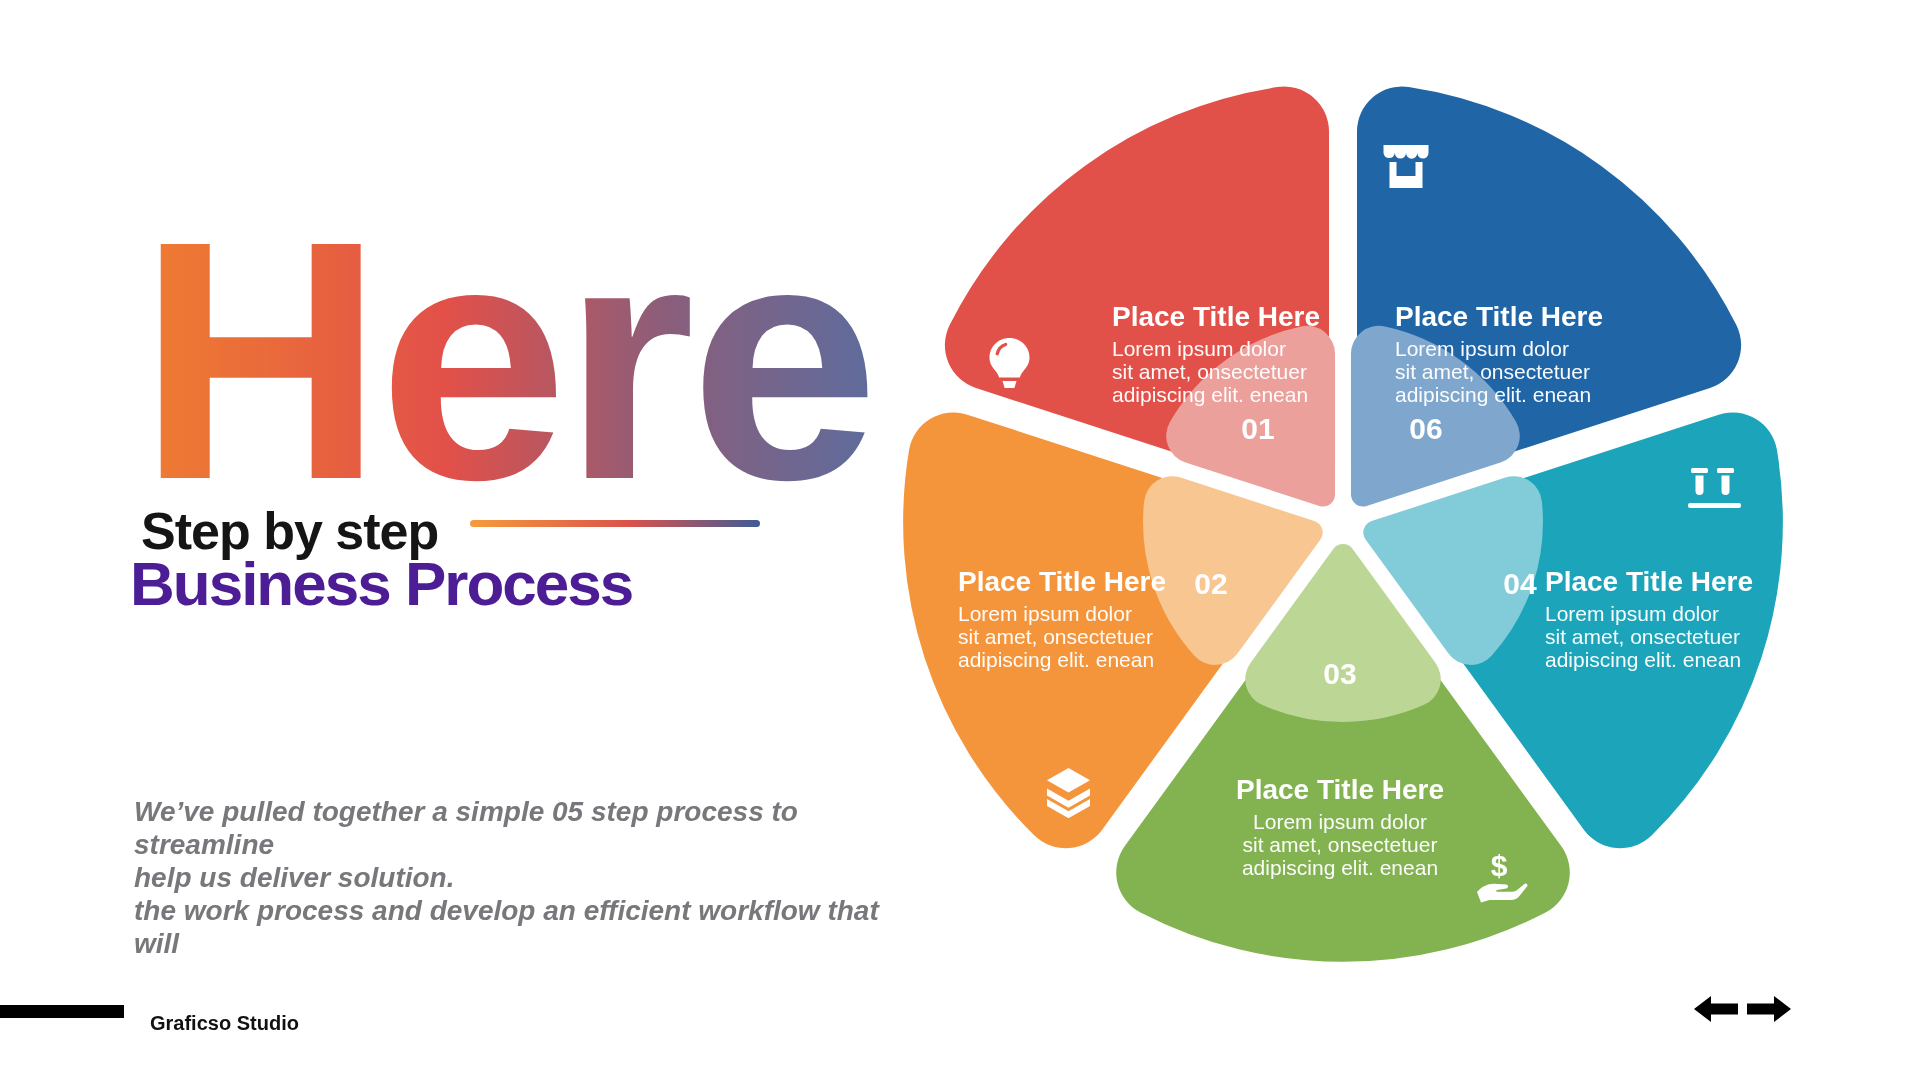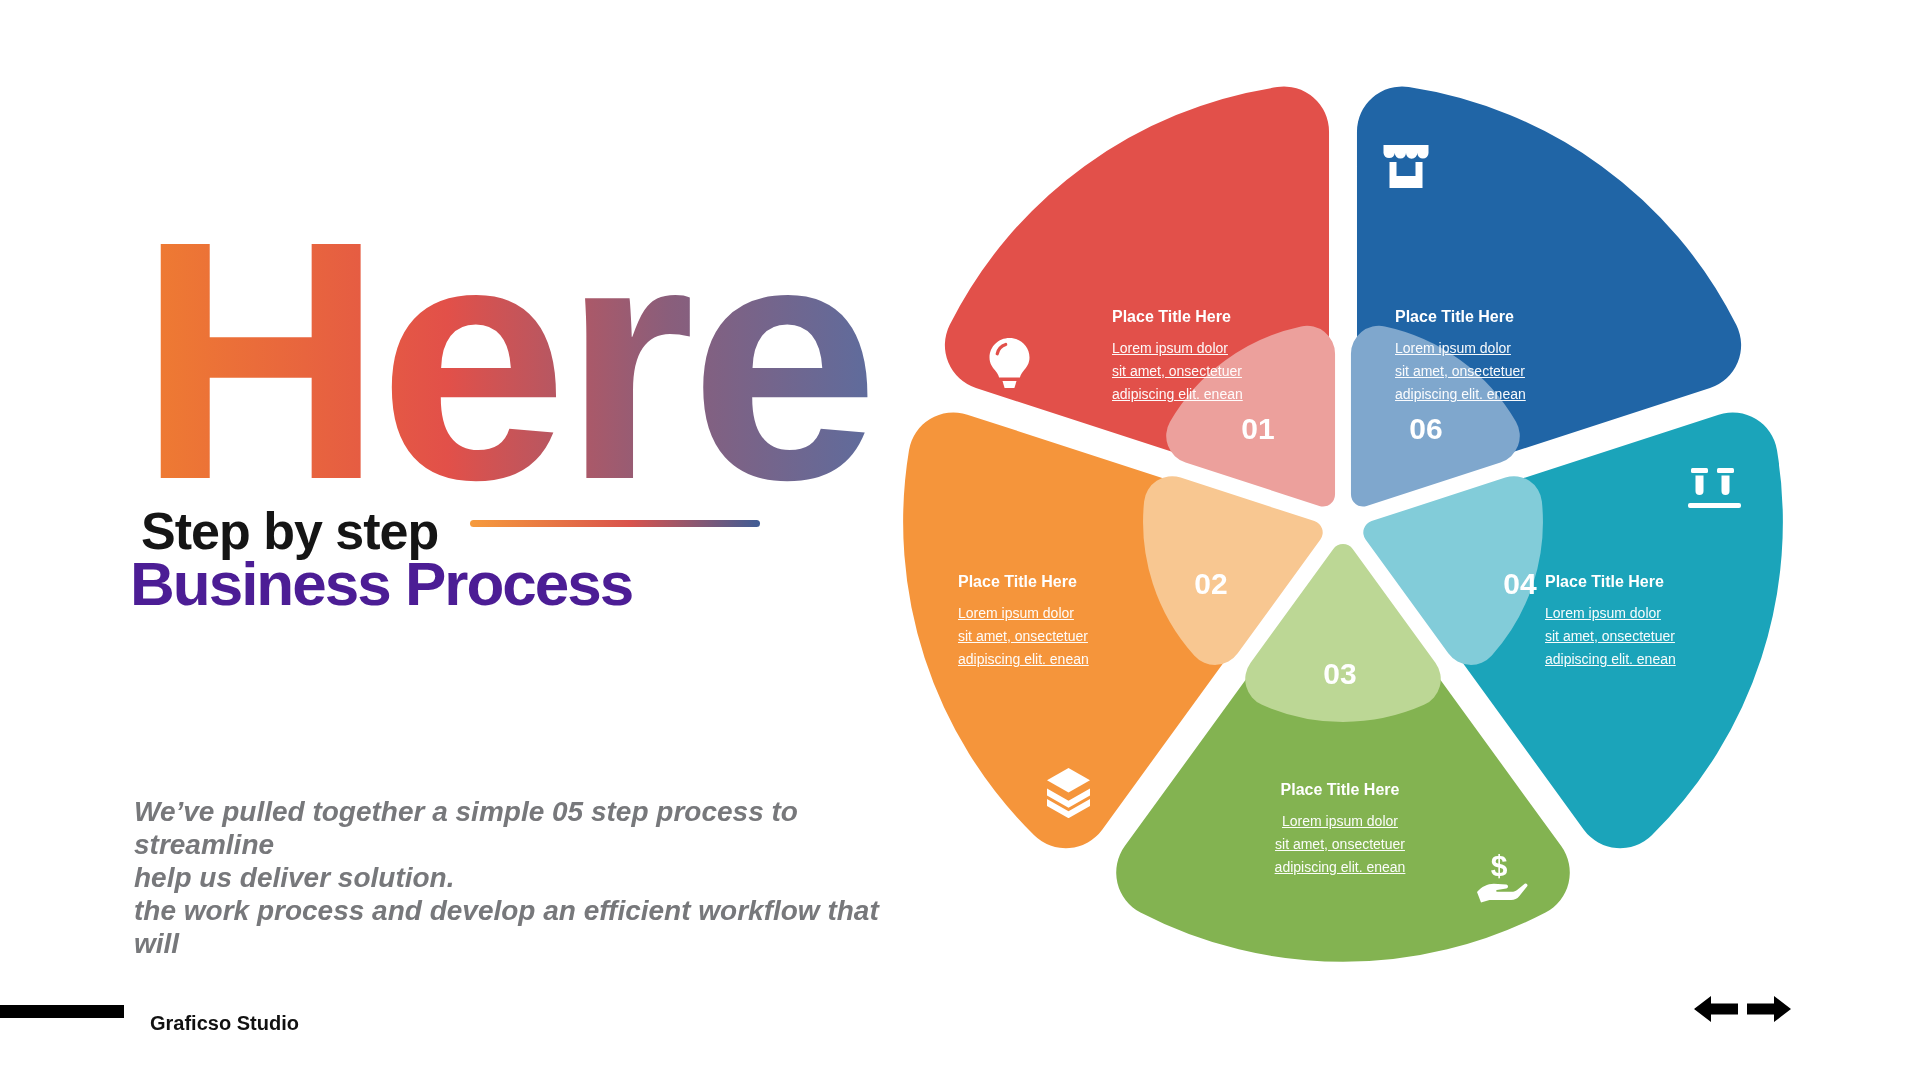--- a/index.html
+++ b/index.html
@@ -40,22 +40,22 @@
   
   .diagram{ position:absolute; left:893px; top:80px; width:920px; height:900px; }
   .diagram svg.wheel{ position:absolute; left:0; top:0; }
 
   .petal-num{
     position:absolute; transform:translate(-50%,-50%);
     font-size:30px; font-weight:700; color:#fff;
   }
   .petal-text{ position:absolute; color:#fff; }
   .petal-text.centered{ transform:translateX(-50%); text-align:center; }
-  .pt-title{ font-size:16px; font-weight:700; line-height:30px; }
-  .pt-body{ font-size:14px; line-height:23px; margin-top:5px; color:rgba(255,255,255,.97);text-decoration:underline; }
+  .pt-title{ font-size:28px; font-weight:700; line-height:30px; }
+  .pt-body{ font-size:21px; line-height:23px; margin-top:5px; color:rgba(255,255,255,.97); }
   .pt-body span{ display:block; }
 
   .picon{ position:absolute; }
 </style>
 </head>
 <body>
 
 <div class="five-title">Here</div>
 <div class="step-by-step">Step by step</div>
 <div class="step-line"></div>

